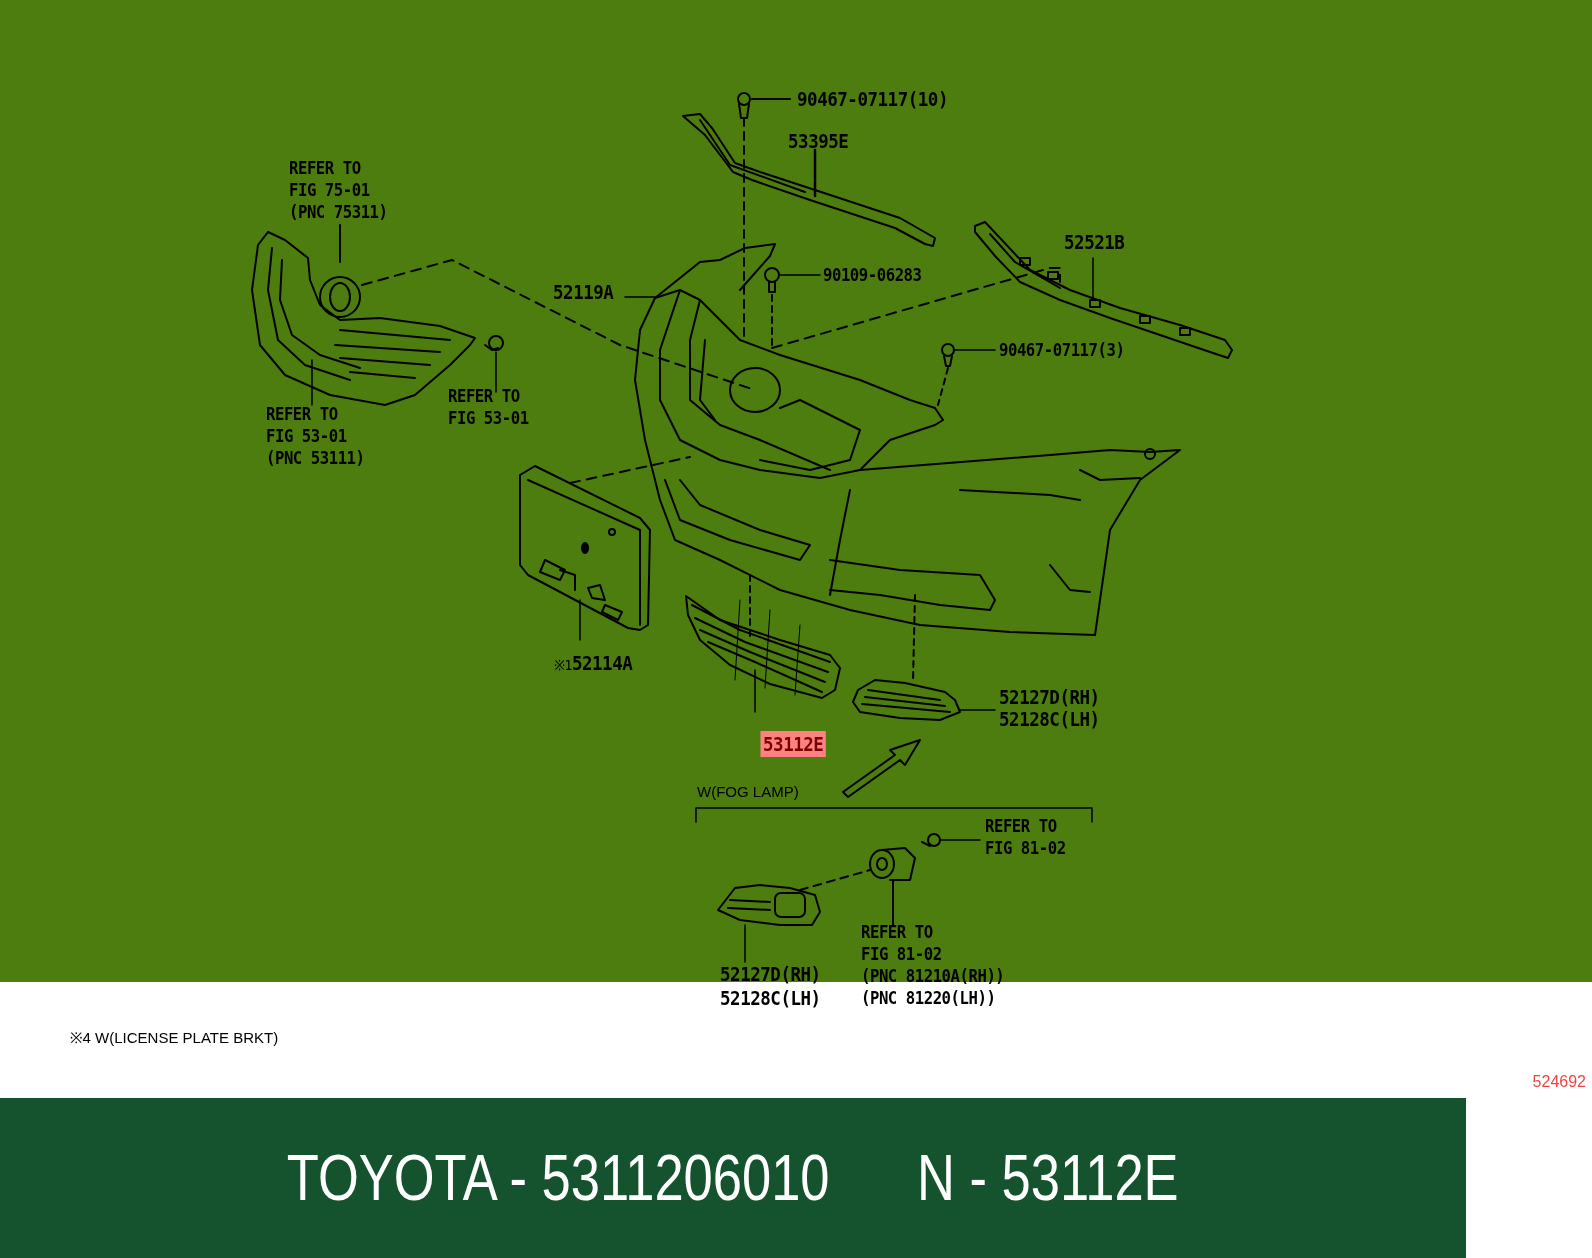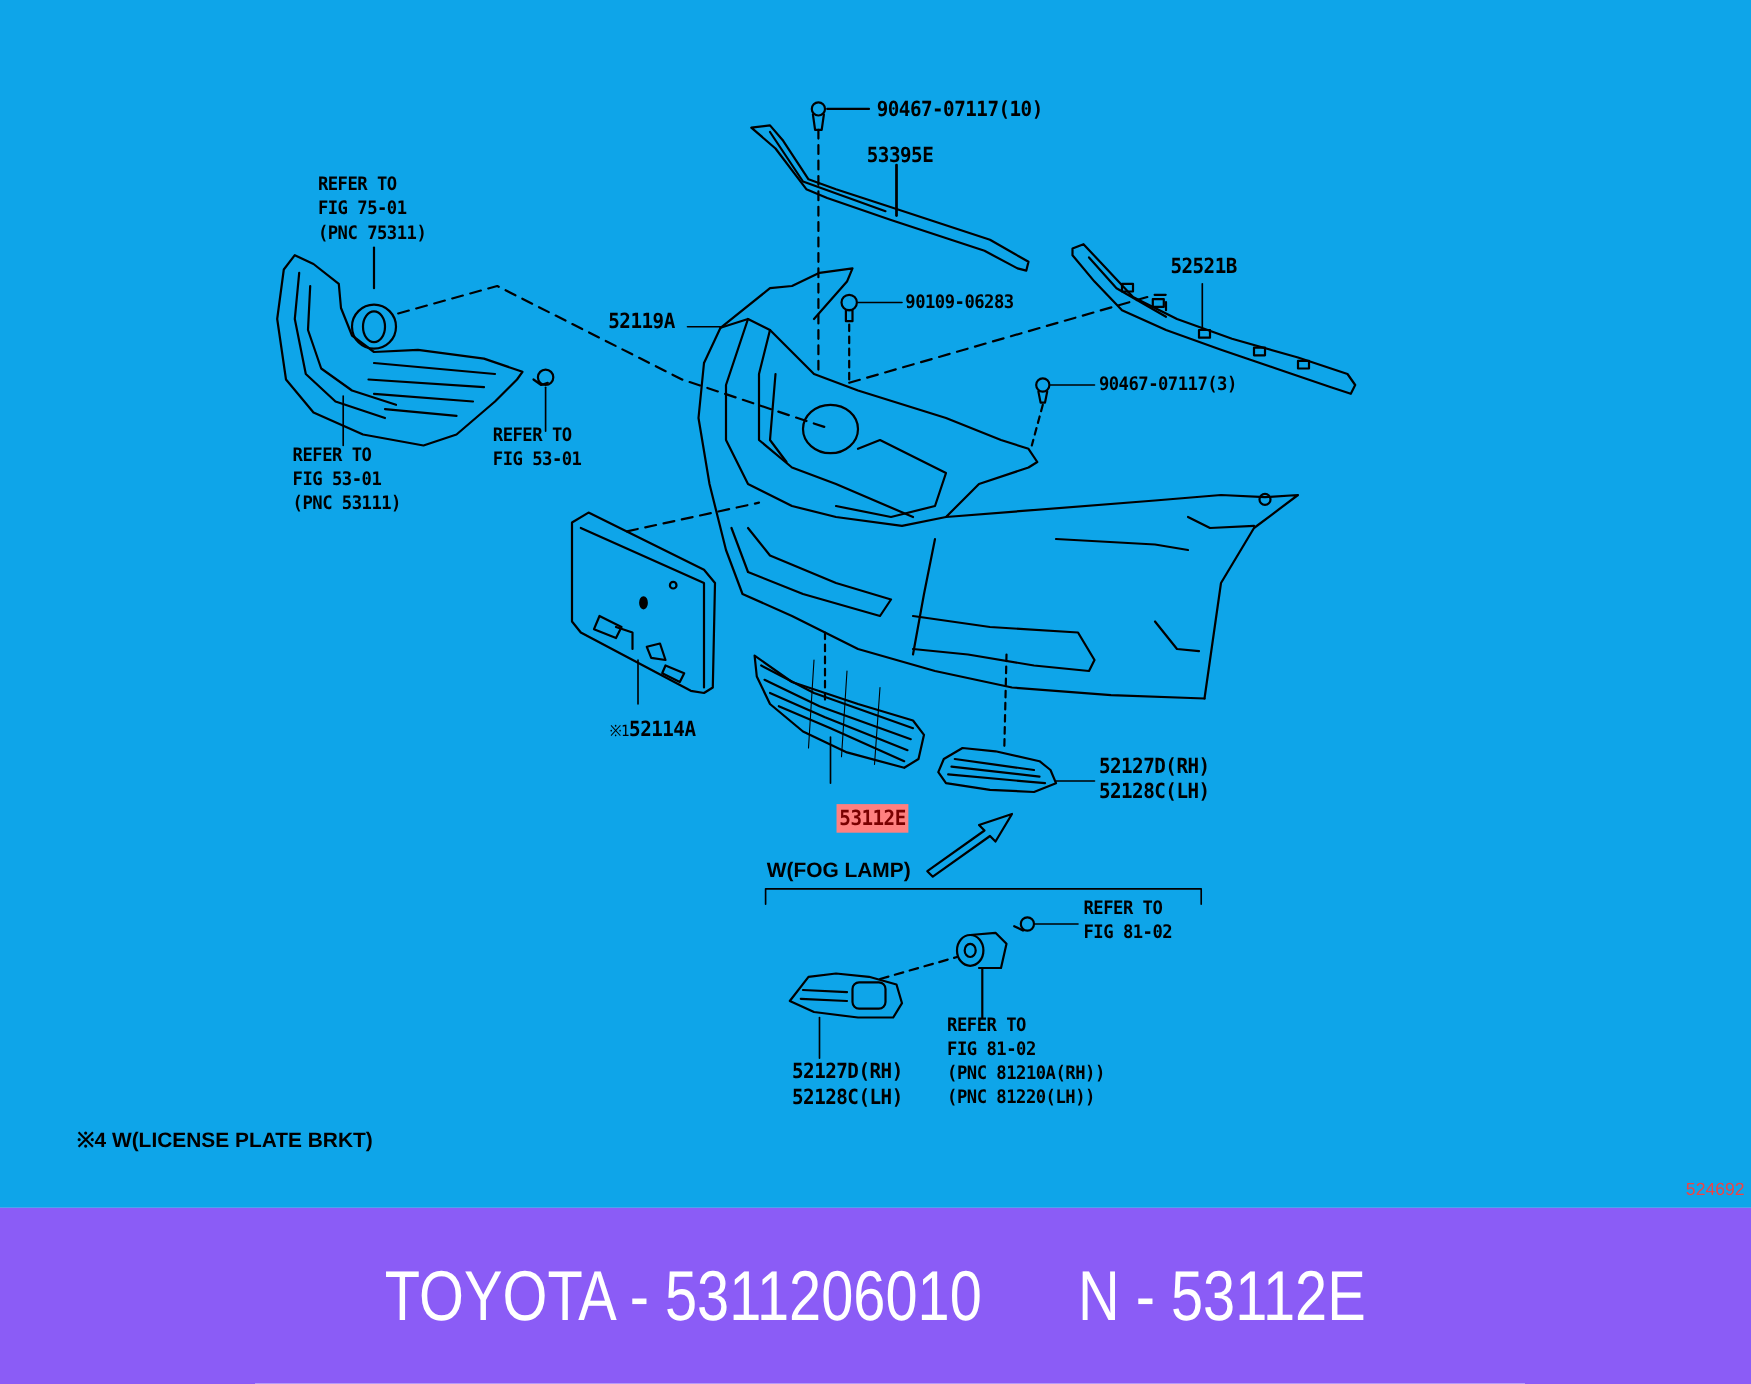--- a/index.html
+++ b/index.html
@@ -1,25 +1,25 @@
 <!DOCTYPE html>
 <html><head>
 <meta charset="utf-8">
 <style>
   html,body{margin:0;padding:0;background:#fff;}
   body{width:1592px;height:1258px;position:relative;overflow:hidden;font-family:"DejaVu Sans Mono","Liberation Mono",monospace;}
-  #canvas{position:absolute;left:0;top:0;width:1592px;height:1098px;background:#0ea5e9;}
+  #canvas{position:absolute;left:0;top:0;width:1592px;height:982px;background:#4d7c0f;}
   svg.drawing{position:absolute;left:0;top:0;}
   .lbl{position:absolute;font-family:"DejaVu Sans Mono","Liberation Mono",monospace;font-weight:bold;color:#000;white-space:pre;line-height:22px;}
   .lbl.big{font-size:19px;transform:scaleX(0.92);transform-origin:left top;letter-spacing:-0.5px;}
   .lbl.med{font-size:17px;transform:scaleX(0.92);transform-origin:left top;letter-spacing:-0.5px;}
-  .lbl.plain{font-family:"Liberation Sans",sans-serif;font-weight:bold;font-size:19px;letter-spacing:0;}
+  .lbl.plain{font-family:"Liberation Sans",sans-serif;font-weight:normal;font-size:15px;letter-spacing:0;}
   .highlight{background:#ff8080;color:#7a0000;padding:2px 3px;}
   .stack{display:flex;flex-direction:column;}
-  #footer{position:absolute;left:0;top:1098px;width:1592px;height:160px;background:#8b5cf6;display:flex;align-items:center;justify-content:center;}
+  #footer{position:absolute;left:0;top:1098px;width:1466px;height:160px;background:#14532d;display:flex;align-items:center;justify-content:center;}
   #footer .ftxt{color:#fff;font-family:"Liberation Sans",sans-serif;font-size:64px;letter-spacing:0px;transform:scaleX(0.82);white-space:pre;}
   #ref-id{position:absolute;right:6px;top:1073px;font-family:"Liberation Sans",sans-serif;font-size:16px;color:#ef4444;}
 </style>
 </head>
 <body>
 
 <div id="canvas">
 
   <svg class="drawing" width="1592" height="1098" viewBox="0 0 1592 1098" fill="none" stroke="#000" stroke-width="2" stroke-linejoin="round" stroke-linecap="round">
 

